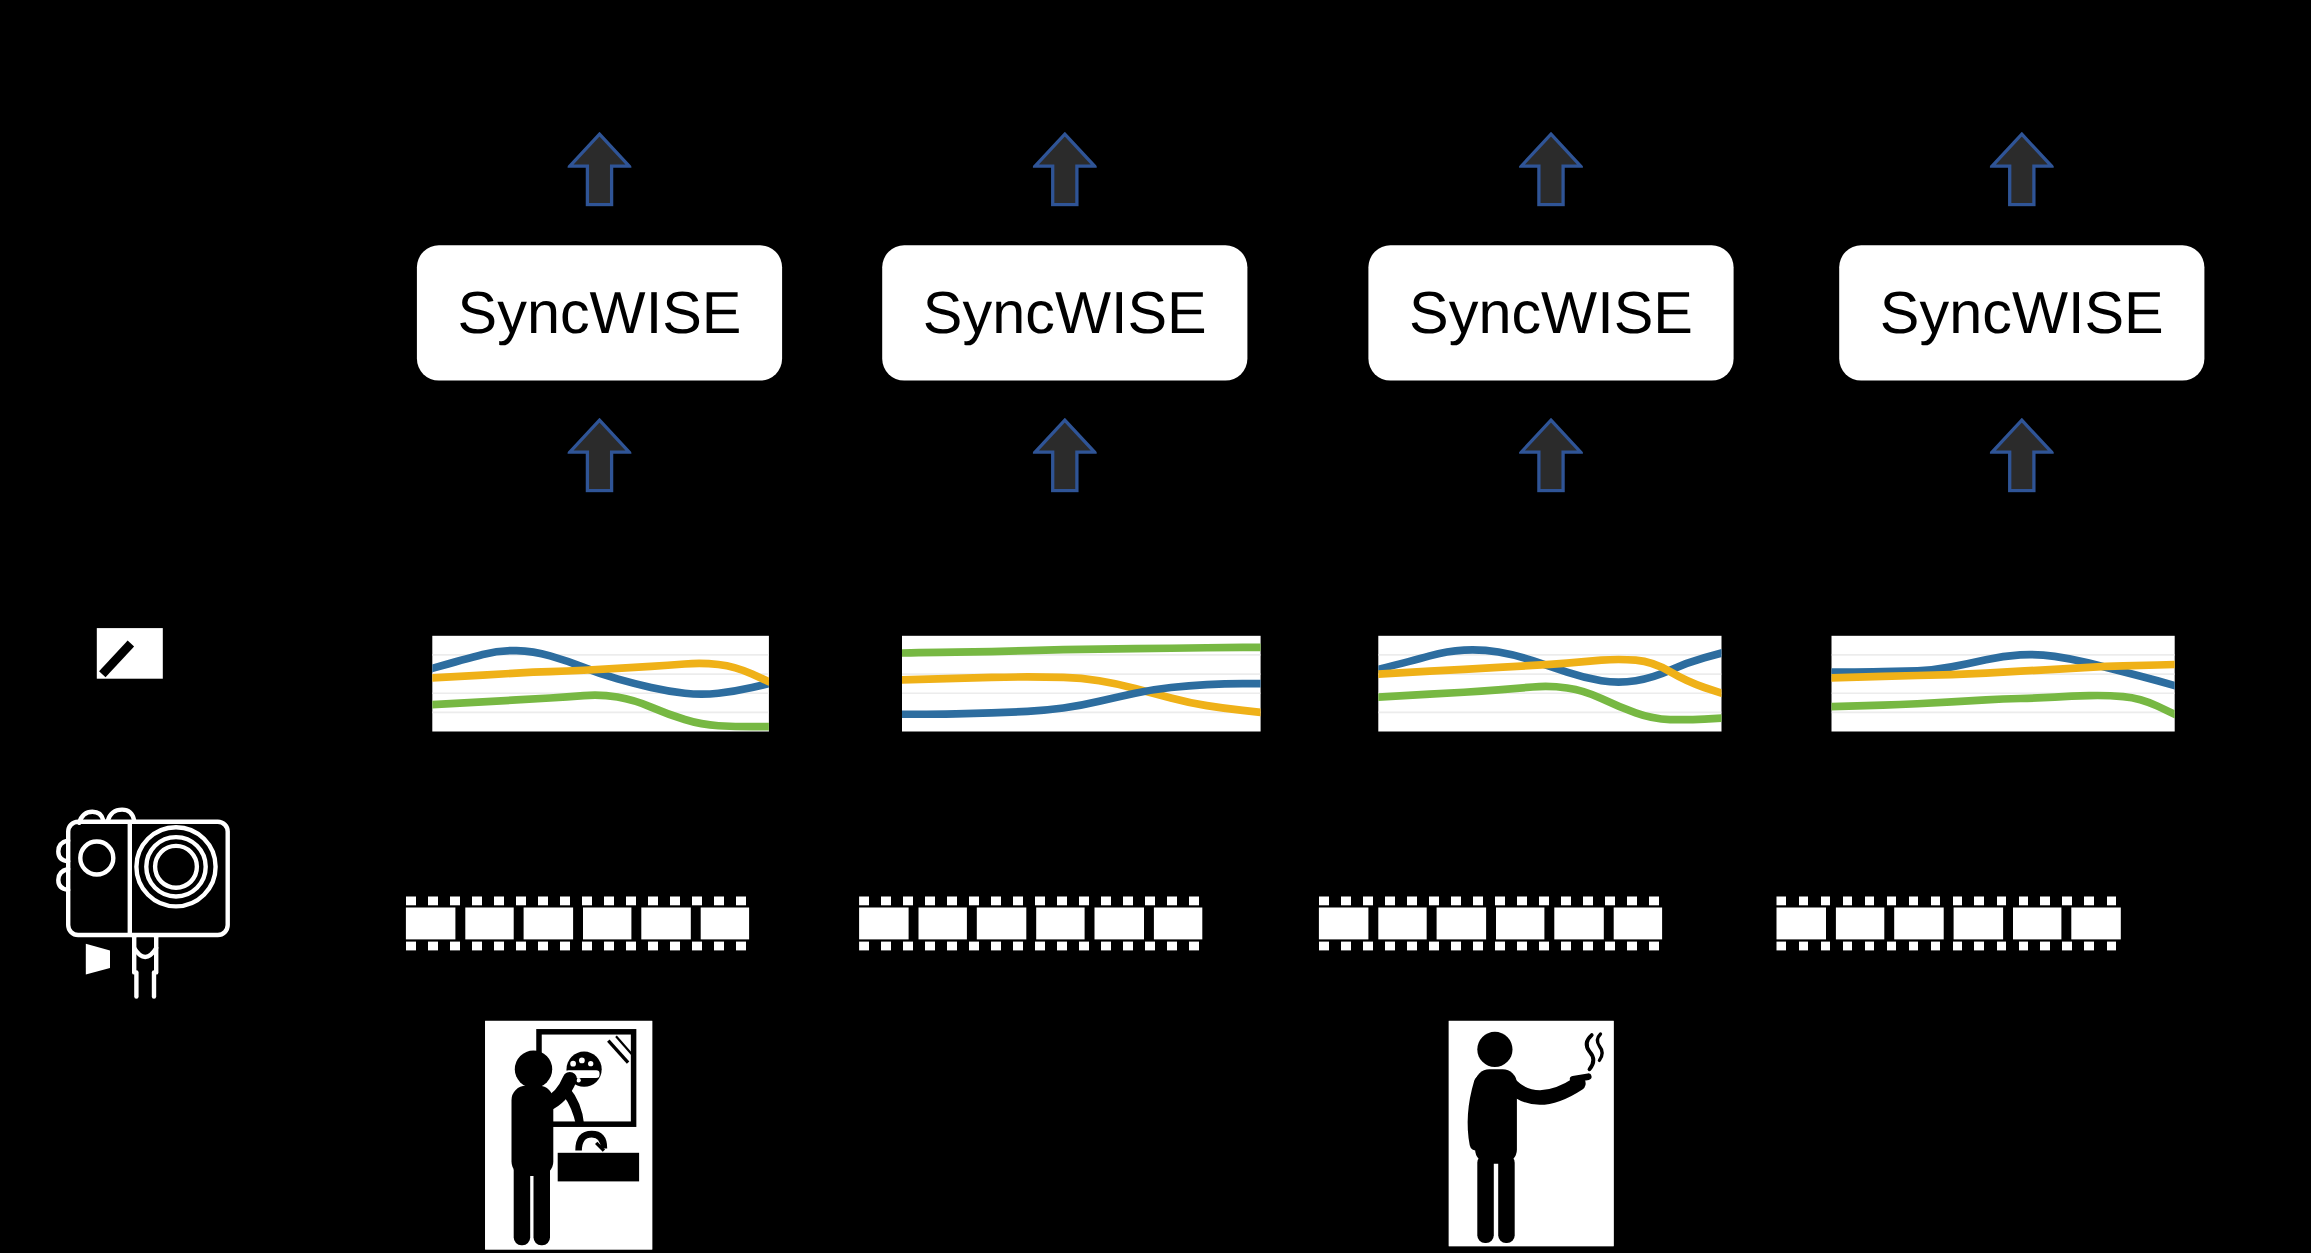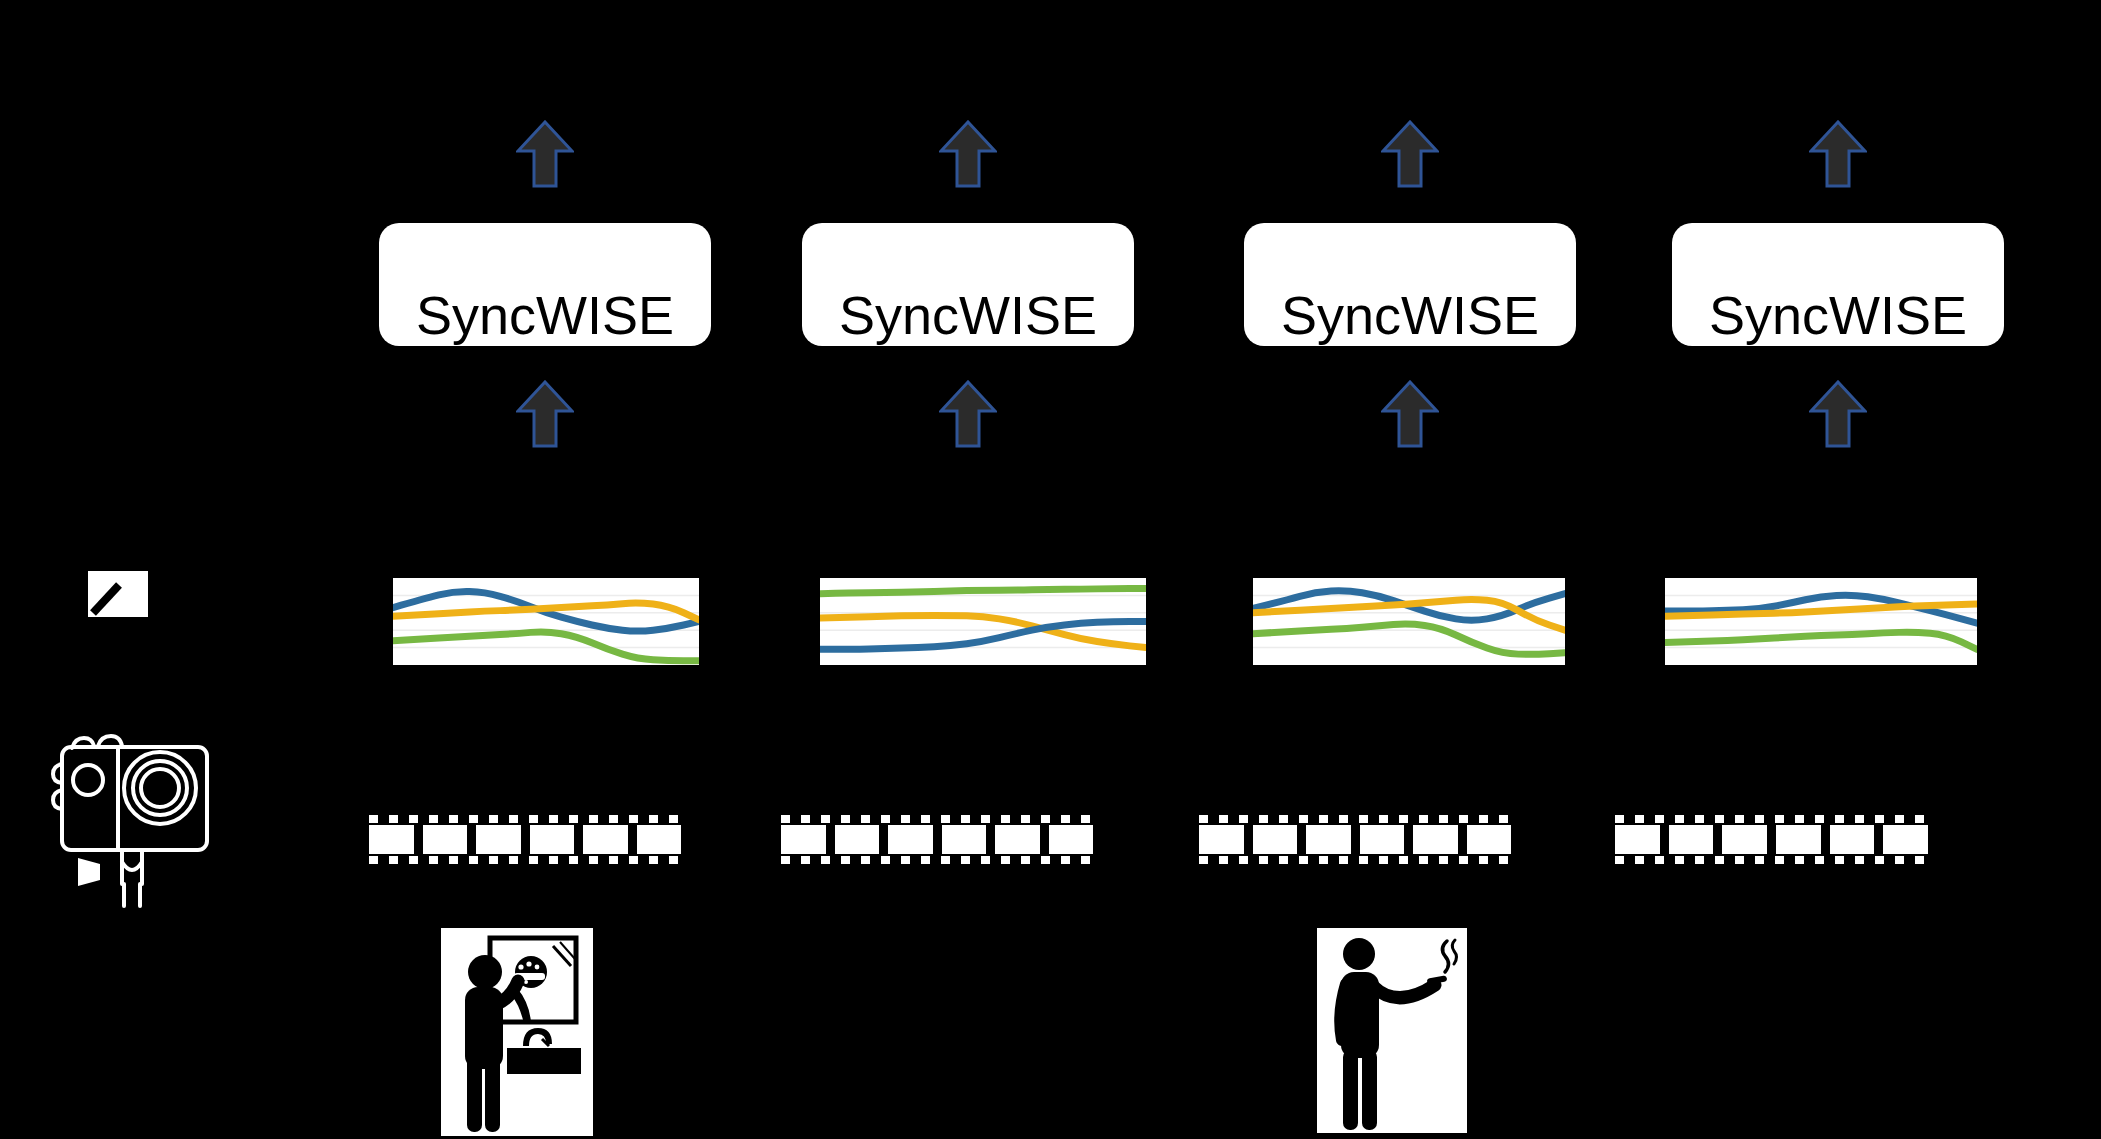--- a/index.html
+++ b/index.html
@@ -6,21 +6,21 @@
   .canvas{position:relative;width:2101px;height:1139px;background:#000;overflow:hidden;
           font-family:"Liberation Sans", sans-serif;}
 
   
   .arrow{position:absolute;width:58px;height:68px;}
   .arrow-row-top .arrow{top:120px;}
   .arrow-row-bottom .arrow{top:380px;}
 
   
   .sync-box{position:absolute;top:223px;width:332px;height:123px;background:#fff;
-            border-radius:20px;display:flex;align-items:flex-end;justify-content:center;}
+            border-radius:20px;display:flex;align-items:center;justify-content:center;}
   .sync-box span{font-size:54px;color:#000;letter-spacing:0px;}
 
   
   .plot{position:absolute;top:578px;height:87px;background:#fff;display:block;}
 
   
   .film-strip{position:absolute;top:811px;height:57px;background:#000;}
   .film-strip .perf{position:absolute;left:2px;right:2px;height:8px;
      background:repeating-linear-gradient(90deg,#fff 0 9px,transparent 9px 20px);}
   .film-strip .perf-top{top:4px;}

